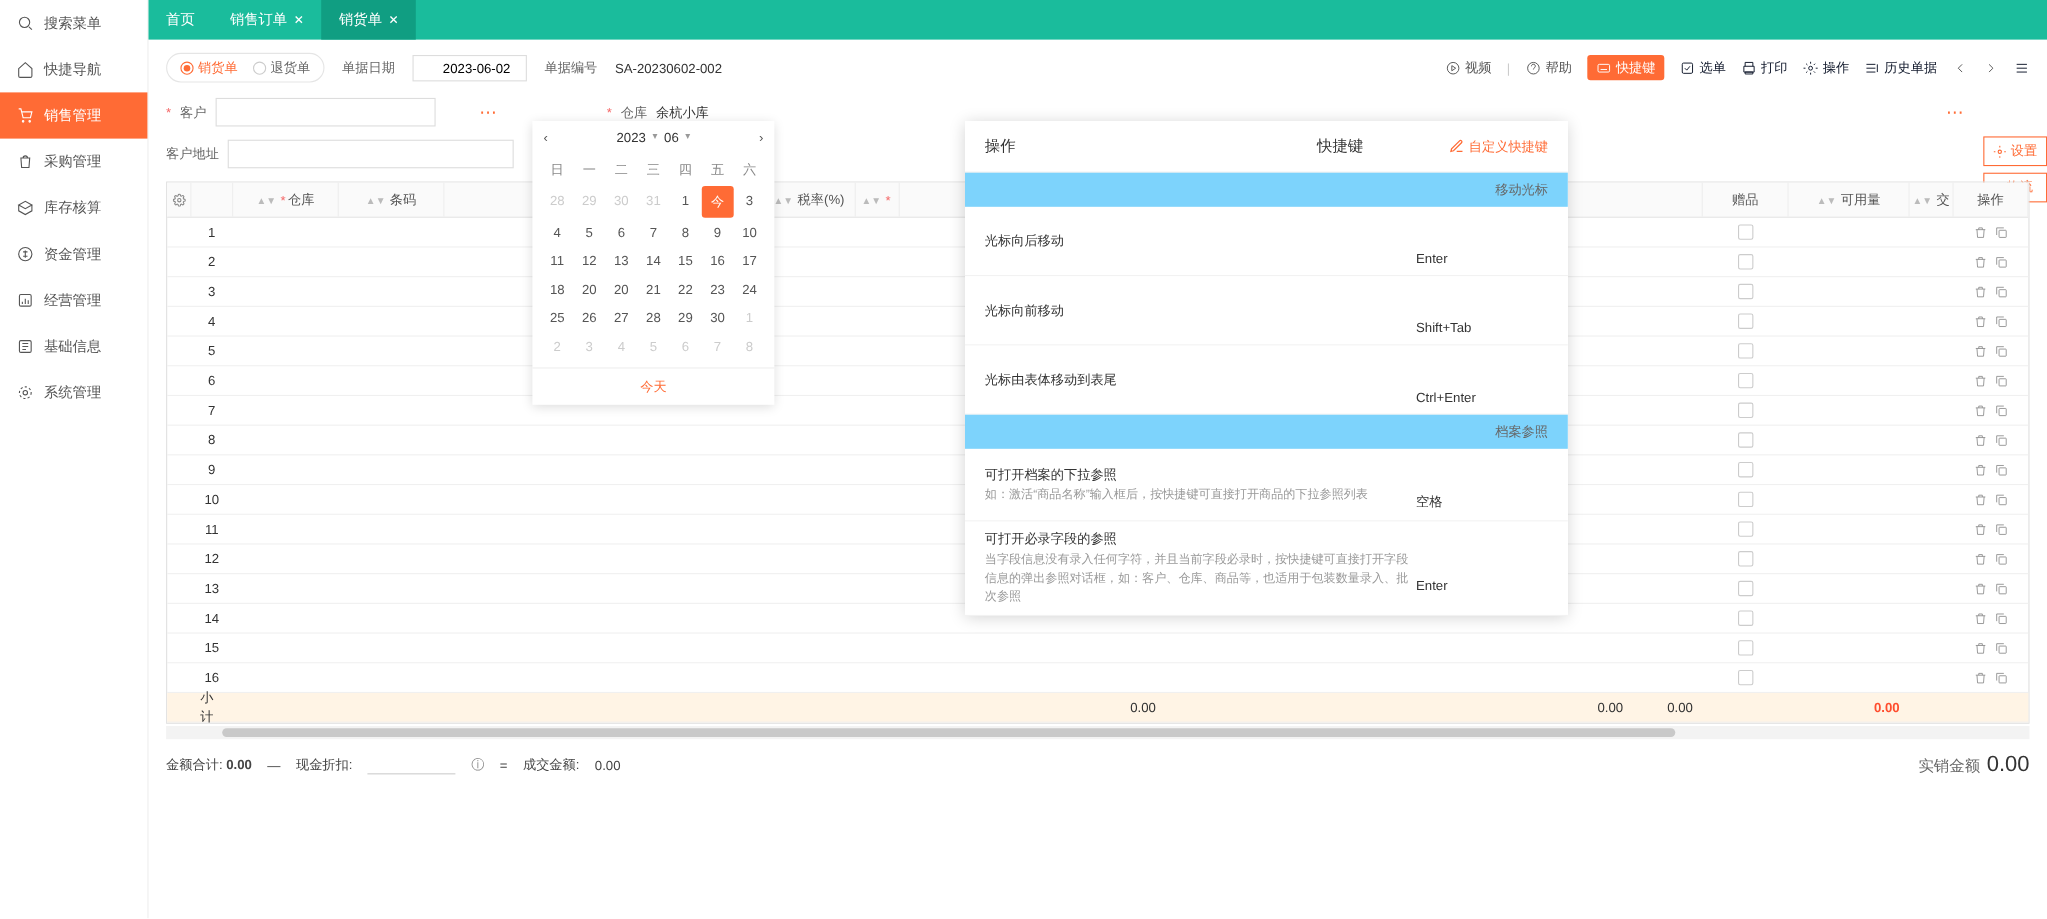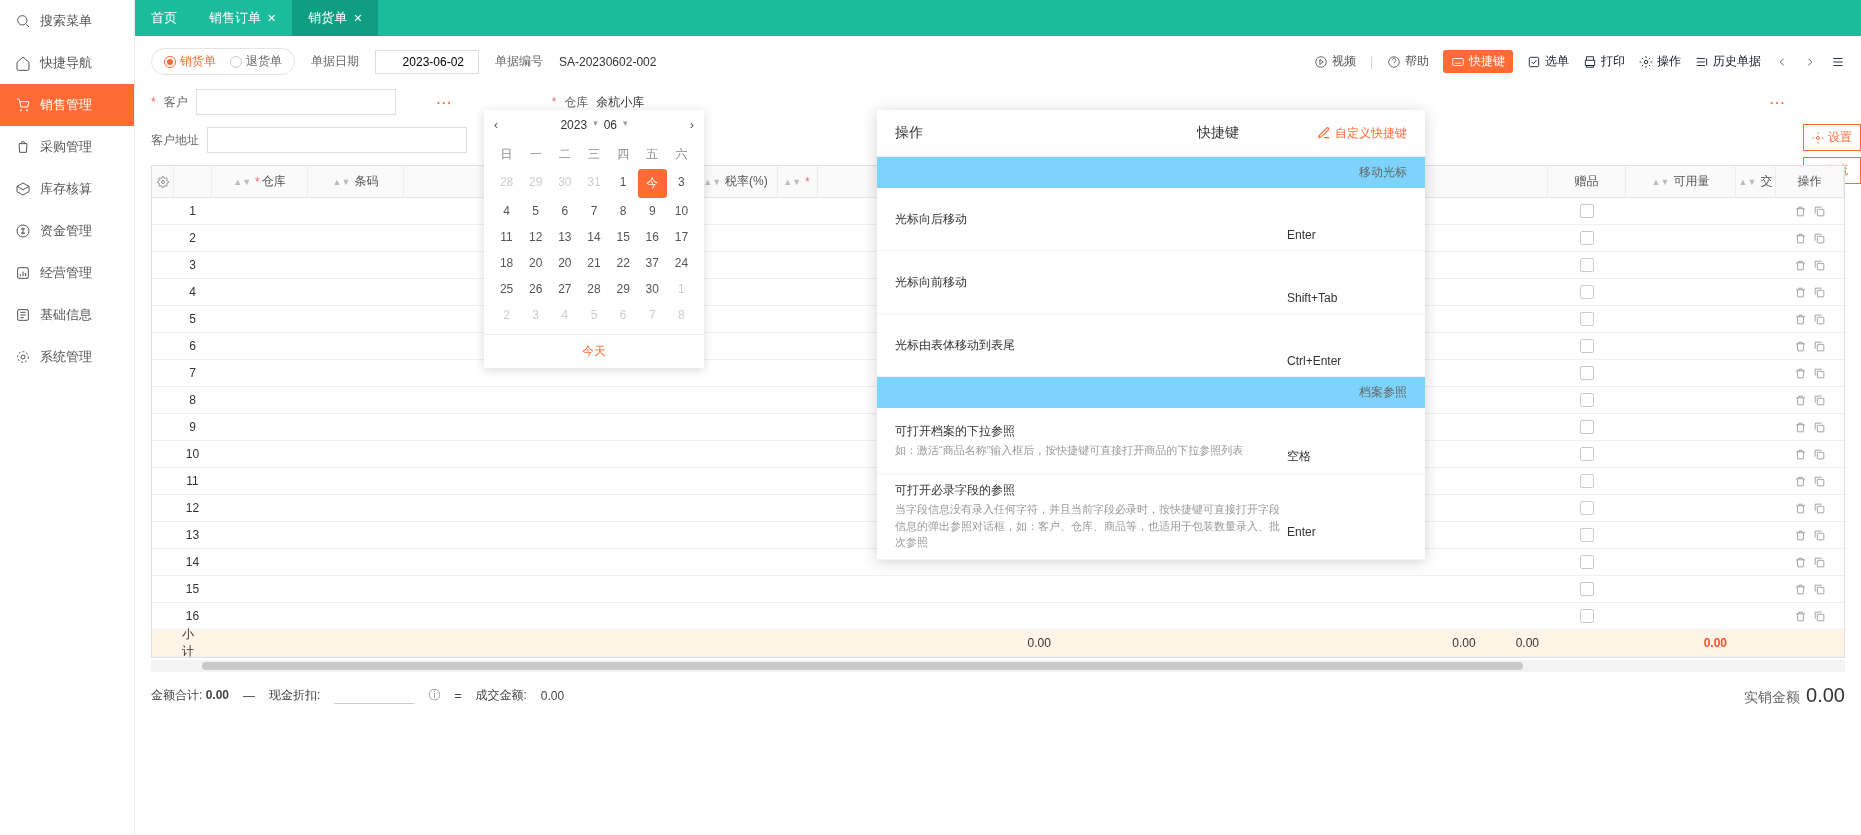--- a/index.html
+++ b/index.html
@@ -916,21 +916,21 @@
               <div class="c">15</div>
               <div class="c">16</div>
               <div class="c">17</div>
             </div>
             <div class="cal-row">
               <div class="c">18</div>
               <div class="c">20</div>
               <div class="c">20</div>
               <div class="c">21</div>
               <div class="c">22</div>
-              <div class="c">37</div>
+              <div class="c">23</div>
               <div class="c">24</div>
             </div>
             <div class="cal-row">
               <div class="c">25</div>
               <div class="c">26</div>
               <div class="c">27</div>
               <div class="c">28</div>
               <div class="c">29</div>
               <div class="c">30</div>
               <div class="c other">1</div>

